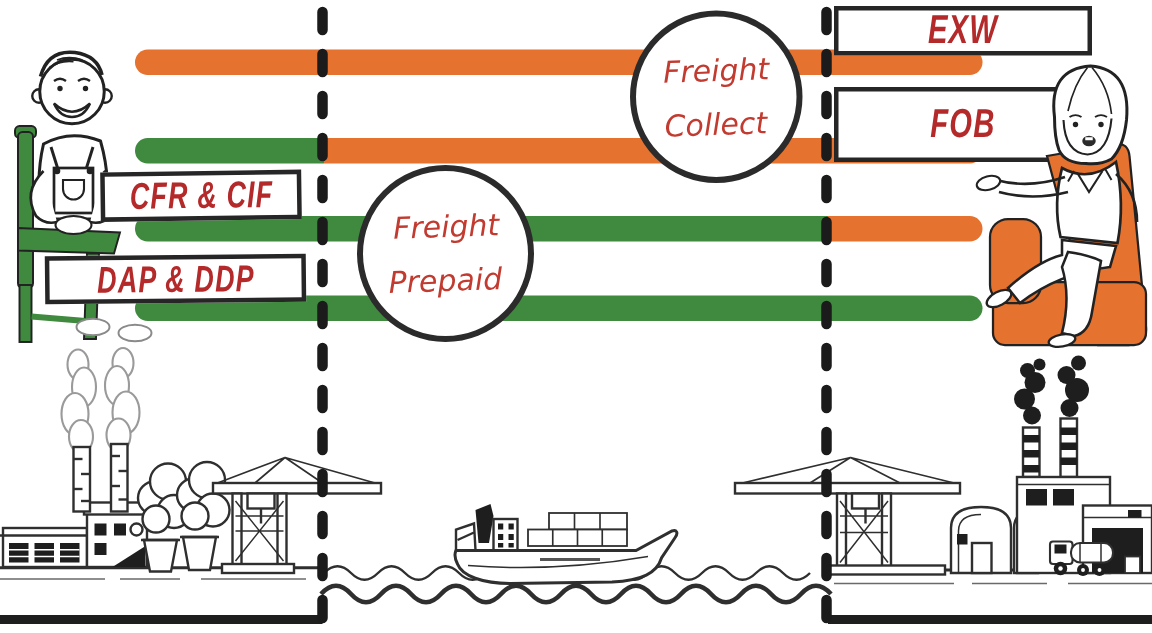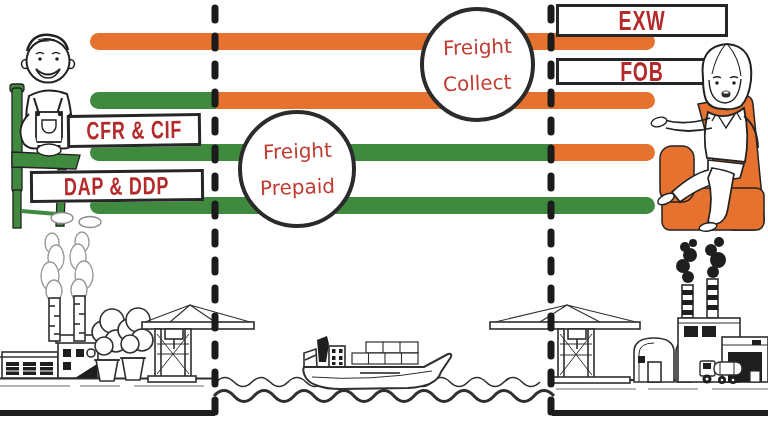--- a/index.html
+++ b/index.html
@@ -1,38 +1,39 @@
 <!DOCTYPE html>
 <html><head>
 <meta charset="utf-8">
 <style>
   html,body{margin:0;padding:0;background:#fff;}
   .stage{
     position:relative;width:768px;height:422px;background:#fff;overflow:hidden;
     font-family:"Liberation Sans",sans-serif;
+    font-style:italic;
   }
   
   .bar-row{position:absolute;left:90px;width:565px;height:17px;z-index:1;}
   .bar-seg{position:absolute;top:0;height:100%;}
   
   .scene-svg{position:absolute;left:0;top:0;z-index:2;}
   .figure-man{position:absolute;left:0;top:28px;z-index:3;}
   .figure-woman{position:absolute;left:646px;top:36px;z-index:6;}
   .dash-overlay{position:absolute;left:0;top:0;z-index:5;pointer-events:none;}
   
   .term-box{
     position:absolute;background:#fff;border:3px solid #262626;box-sizing:border-box;
     display:flex;align-items:center;justify-content:center;z-index:4;
   }
   .term-label{
     color:#B4292A;font-weight:bold;font-size:25px;white-space:nowrap;
     display:inline-block;transform:scale(0.78,1.08);letter-spacing:1px;
   }
   .box-exw{left:556px;top:4px;width:172px;height:33px;}
-  .box-fob{left:556px;top:58px;width:172px;height:27px;}
+  .box-fob{left:556px;top:58px;width:172px;height:50px;}
   .box-cfr{left:67px;top:114px;width:134px;height:33px;transform:rotate(-0.8deg);}
   .box-dap{left:30px;top:170px;width:174px;height:32px;transform:rotate(-0.6deg);}
   .box-cfr .term-label,.box-dap .term-label{font-size:23px;}
   
   .legend-circle{
     position:absolute;background:#fff;border:4px solid #2b2b2b;border-radius:50%;
     box-sizing:border-box;display:flex;flex-direction:column;align-items:center;
     justify-content:center;z-index:4;
   }
   .circle-collect{left:420px;top:7px;width:115px;height:115px;}

